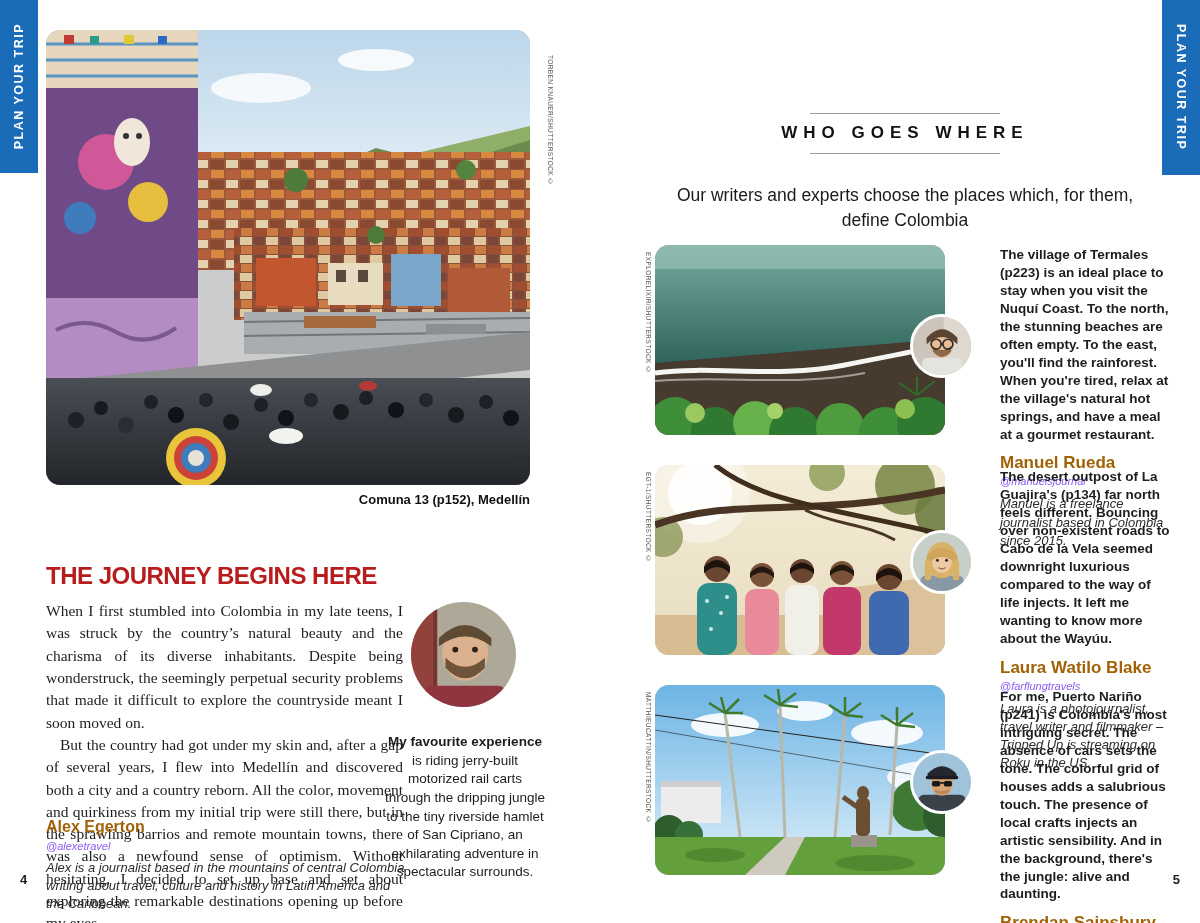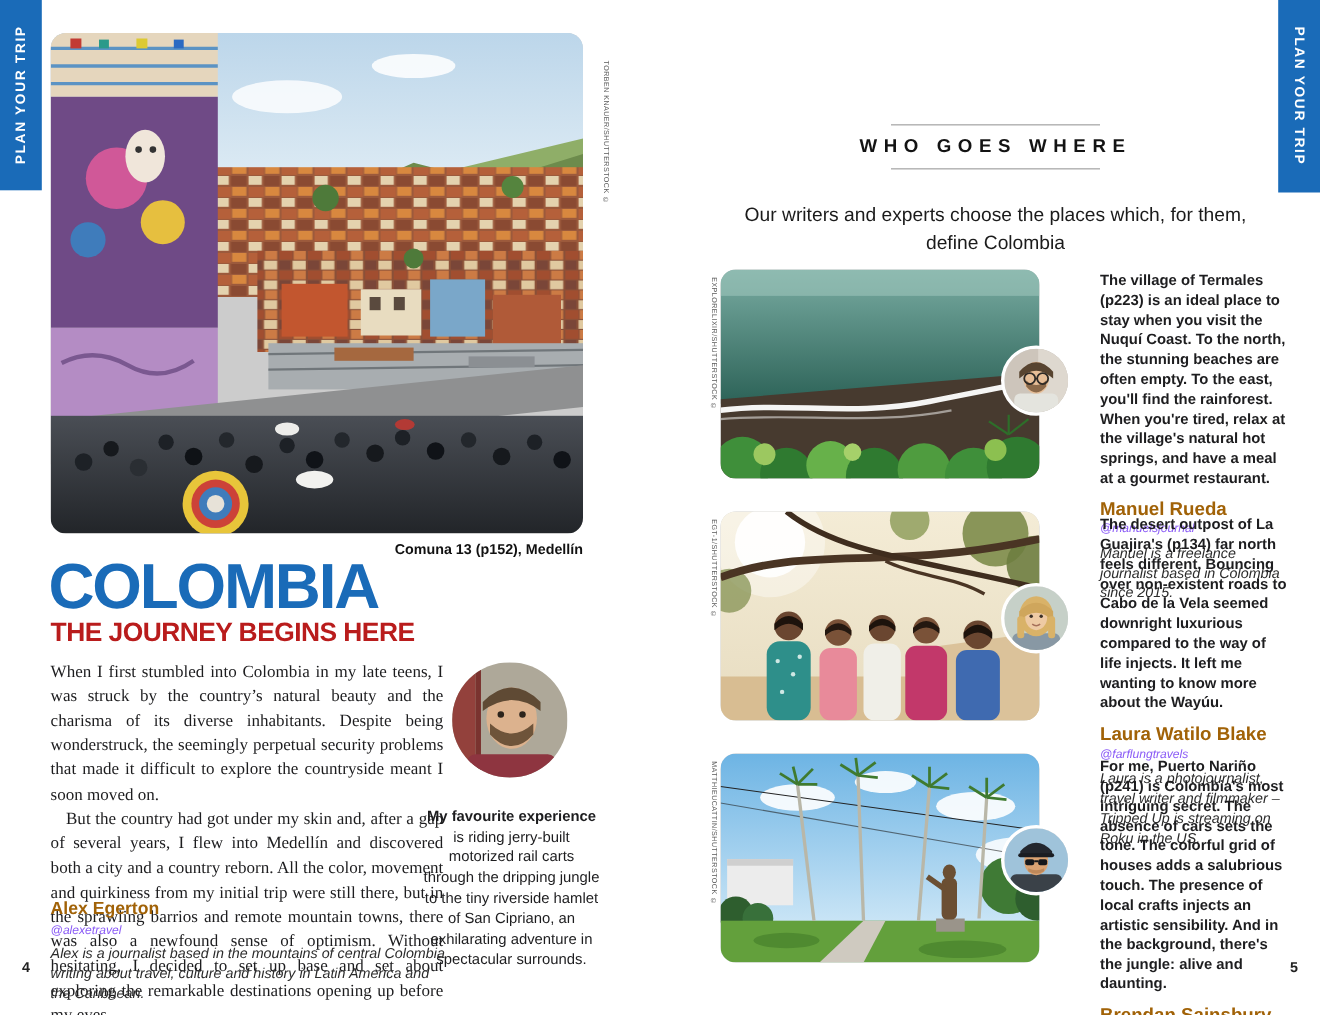--- a/index.html
+++ b/index.html
@@ -171,21 +171,20 @@
       <circle cx="150" cy="428" r="30" fill="#e8c53a"></circle>
       <circle cx="150" cy="428" r="22" fill="#cc4238"></circle>
       <circle cx="150" cy="428" r="15" fill="#3f7cbb"></circle>
       <circle cx="150" cy="428" r="8" fill="#e7e2d8"></circle>
       <ellipse cx="240" cy="406" rx="17" ry="8" fill="#f2f2ef"></ellipse>
     </svg>
   </div>
   <div class="credit" style="left:547px; top:55px;">TORBEN KNAUER/SHUTTERSTOCK ©</div>
   <div class="caption">Comuna 13 (p152), Medellín</div>
 
-  <h1 class="title">COLOMBIA</h1>
   <h2 class="subtitle">THE JOURNEY BEGINS HERE</h2>
 
   <div class="body-copy">
     <p>When I first stumbled into Colombia in my late teens, I was struck by the country’s natural beauty and the charisma of its diverse inhabitants. Despite being wonderstruck, the seemingly perpetual security problems that made it difficult to explore the countryside meant I soon moved on.</p>
     <p>But the country had got under my skin and, after a gap of several years, I flew into Medellín and discovered both a city and a country reborn. All the color, movement and quirkiness from my initial trip were still there, but in the sprawling barrios and remote mountain towns, there was also a newfound sense of optimism. Without hesitating, I decided to set up base and set about exploring the remarkable destinations opening up before my eyes.</p>
   </div>
 
   <div class="left-author">
     <span class="author-name">Alex Egerton</span>
     <span class="handle">@alexetravel</span>

